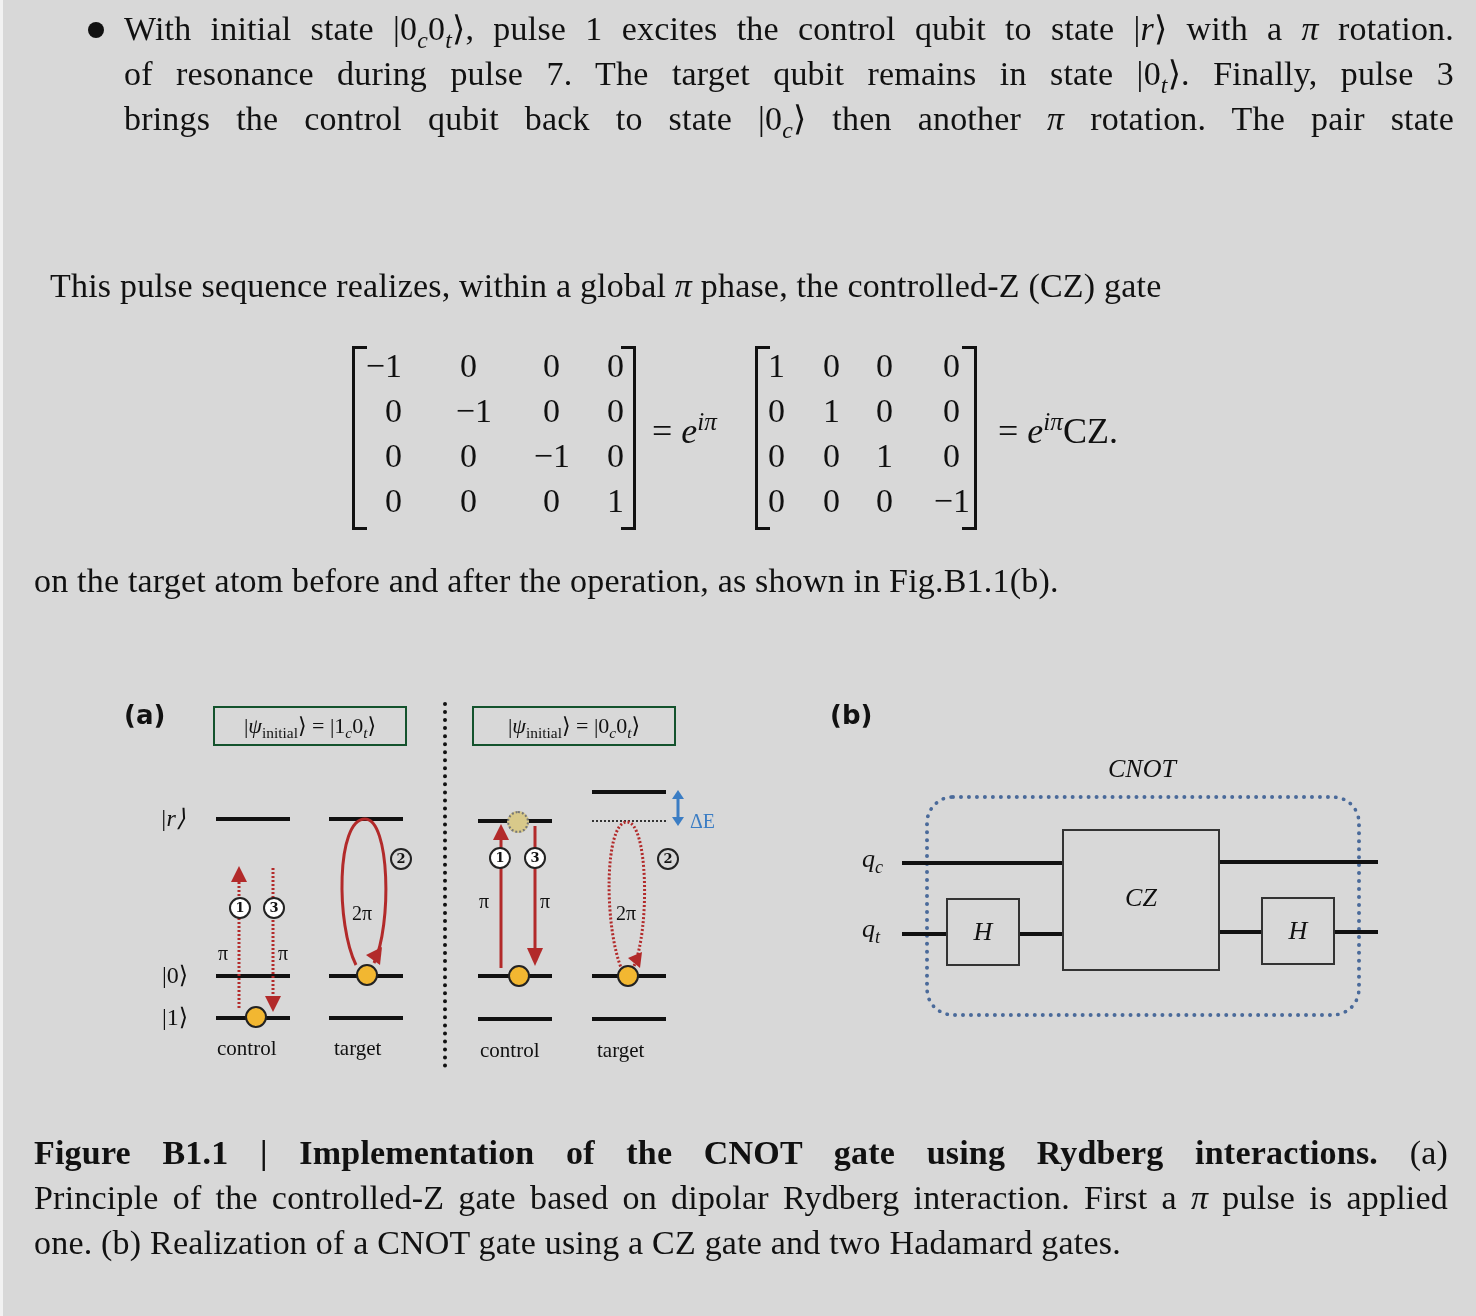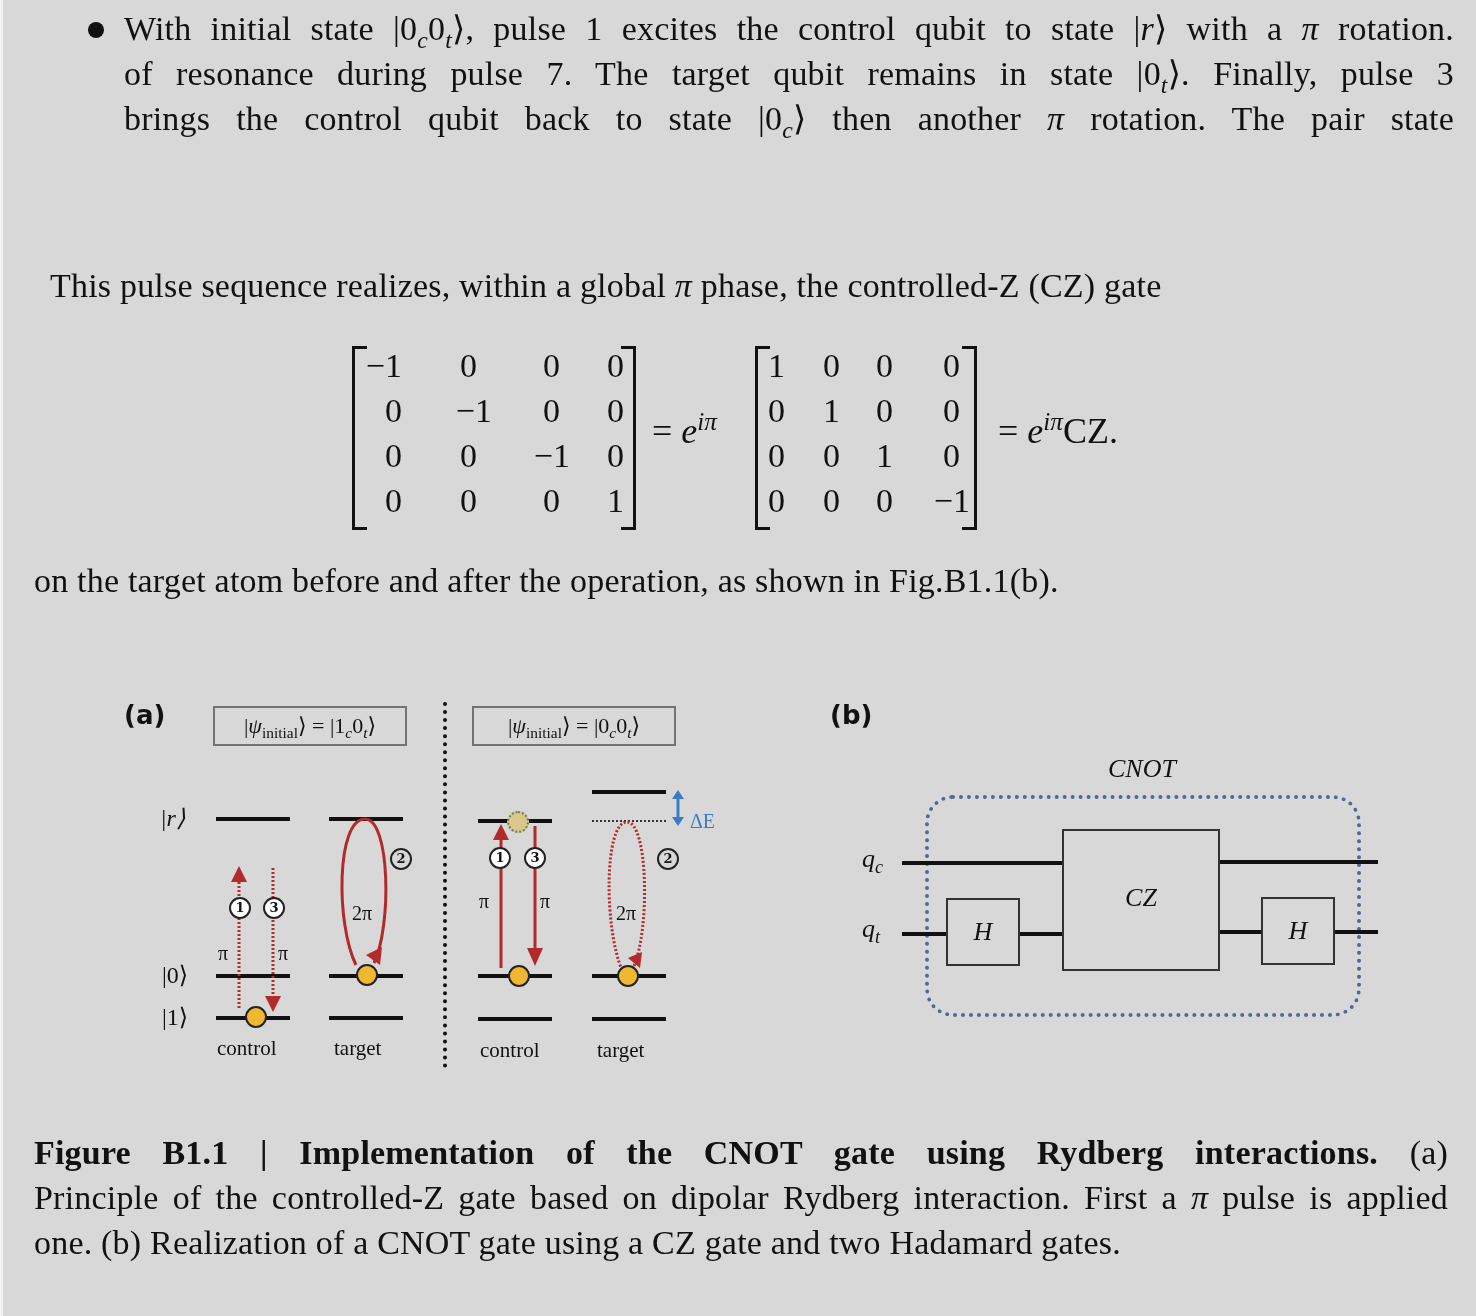--- a/index.html
+++ b/index.html
@@ -26,21 +26,21 @@
   
   .matrix { position: absolute; font-family: "Liberation Serif", serif; font-size: 34px; }
   .bracket-l, .bracket-r { position: absolute; top: 0; width: 12px; height: 178px; border: 3px solid #111; }
   .bracket-l { left: 0; border-right: none; }
   .bracket-r { right: 0; border-left: none; }
   .cell { position: absolute; text-align: right; width: 60px; height: 45px; line-height: 45px; }
   .mat-eq { position: absolute; font-family: "Liberation Serif", serif; font-size: 36px; white-space: nowrap; }
 
   
   .fig-label { position: absolute; font-family: "DejaVu Sans", sans-serif; font-size: 26px; font-weight: 600; }
-  .state-box { position: absolute; border: 2px solid #737373; height: 36px; font-family: "Liberation Serif", serif; font-size: 22px; line-height: 36px; text-align: center; white-space: nowrap; }
+  .state-box { position: absolute; border: 2px solid #14532d; height: 36px; font-family: "Liberation Serif", serif; font-size: 22px; line-height: 36px; text-align: center; white-space: nowrap; }
   .level { position: absolute; height: 4px; background: #111; }
   .level-label { position: absolute; font-family: "Liberation Serif", serif; font-size: 24px; }
   .atom { position: absolute; width: 18px; height: 18px; border-radius: 50%; background: #f2b731; border: 2px solid #222; }
   .atom.ghost { background: #d8c98a; border: 2px dotted #777; }
   .num-circle { position: absolute; width: 18px; height: 18px; border-radius: 50%; border: 2px solid #222; background: #fff; font-family: "DejaVu Serif", serif; font-size: 13px; font-weight: bold; line-height: 18px; text-align: center; }
   .num-circle.plain { background: transparent; }
   .small-lbl { position: absolute; font-family: "Liberation Serif", serif; font-size: 20px; margin-top: 16px; }
   .axis-lbl { position: absolute; font-family: "Liberation Serif", serif; font-size: 21px; }
   .vdiv { position: absolute; left: 443px; top: 702px; width: 0; height: 366px; border-left: 4px dotted #111; }
 

